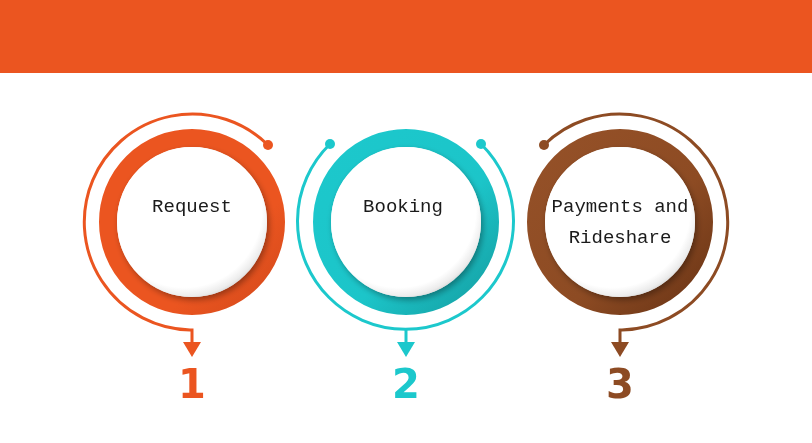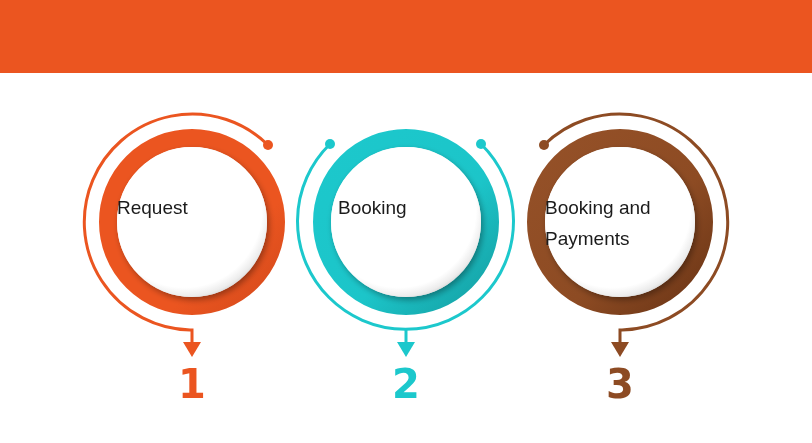--- a/index.html
+++ b/index.html
@@ -32,23 +32,23 @@
     }
     .diagram {
       position: absolute;
       left: 0; top: 0;
       width: 812px;
       height: 443px;
     }
     .step-label {
       position: absolute;
       width: 150px;
-      text-align: left;
+      text-align: center;
       color: #1b1b1b;
-      font-family: Liberation Sans, sans-serif;
+      font-family: Liberation Mono, monospace;
       font-size: 19px;
       line-height: 31px;
     }
     .step-label span { display: block; }
     .step-number {
       position: absolute;
       width: 60px;
       text-align: center;
       font-family: "DejaVu Sans", "Liberation Sans", sans-serif;
       font-weight: bold;
@@ -123,23 +123,23 @@
     <circle cx="544" cy="145" r="5" fill="#8d4b23"></circle>
     <polygon points="611,342 629,342 620,357" fill="#8d4b23"></polygon>
     <circle cx="620" cy="222" r="84" fill="none" stroke="url(#g3)" stroke-width="18"></circle>
     <circle cx="620" cy="222" r="75" fill="url(#innerShadow)" filter="url(#ds)"></circle>
   </g>
 </svg>
 
 <div class="step-label" style="left:117px; top:192px;">
   <span>Request</span>
 </div>
-<div class="step-label" style="left:338px; top:192px;">
+<div class="step-label" style="left:328px; top:192px;">
   <span>Booking</span>
 </div>
 <div class="step-label" style="left:545px; top:192px;">
-  <span>Booking and</span>
-  <span>Payments</span>
+  <span>Payments and</span>
+  <span>Rideshare</span>
 </div>
 
 <div class="step-number" style="left:162px; top:364px; color:#eb5520;">1</div>
 <div class="step-number" style="left:376px; top:364px; color:#1cc8cc;">2</div>
 <div class="step-number" style="left:590px; top:364px; color:#8d4b23;">3</div>
 
 </body></html>

